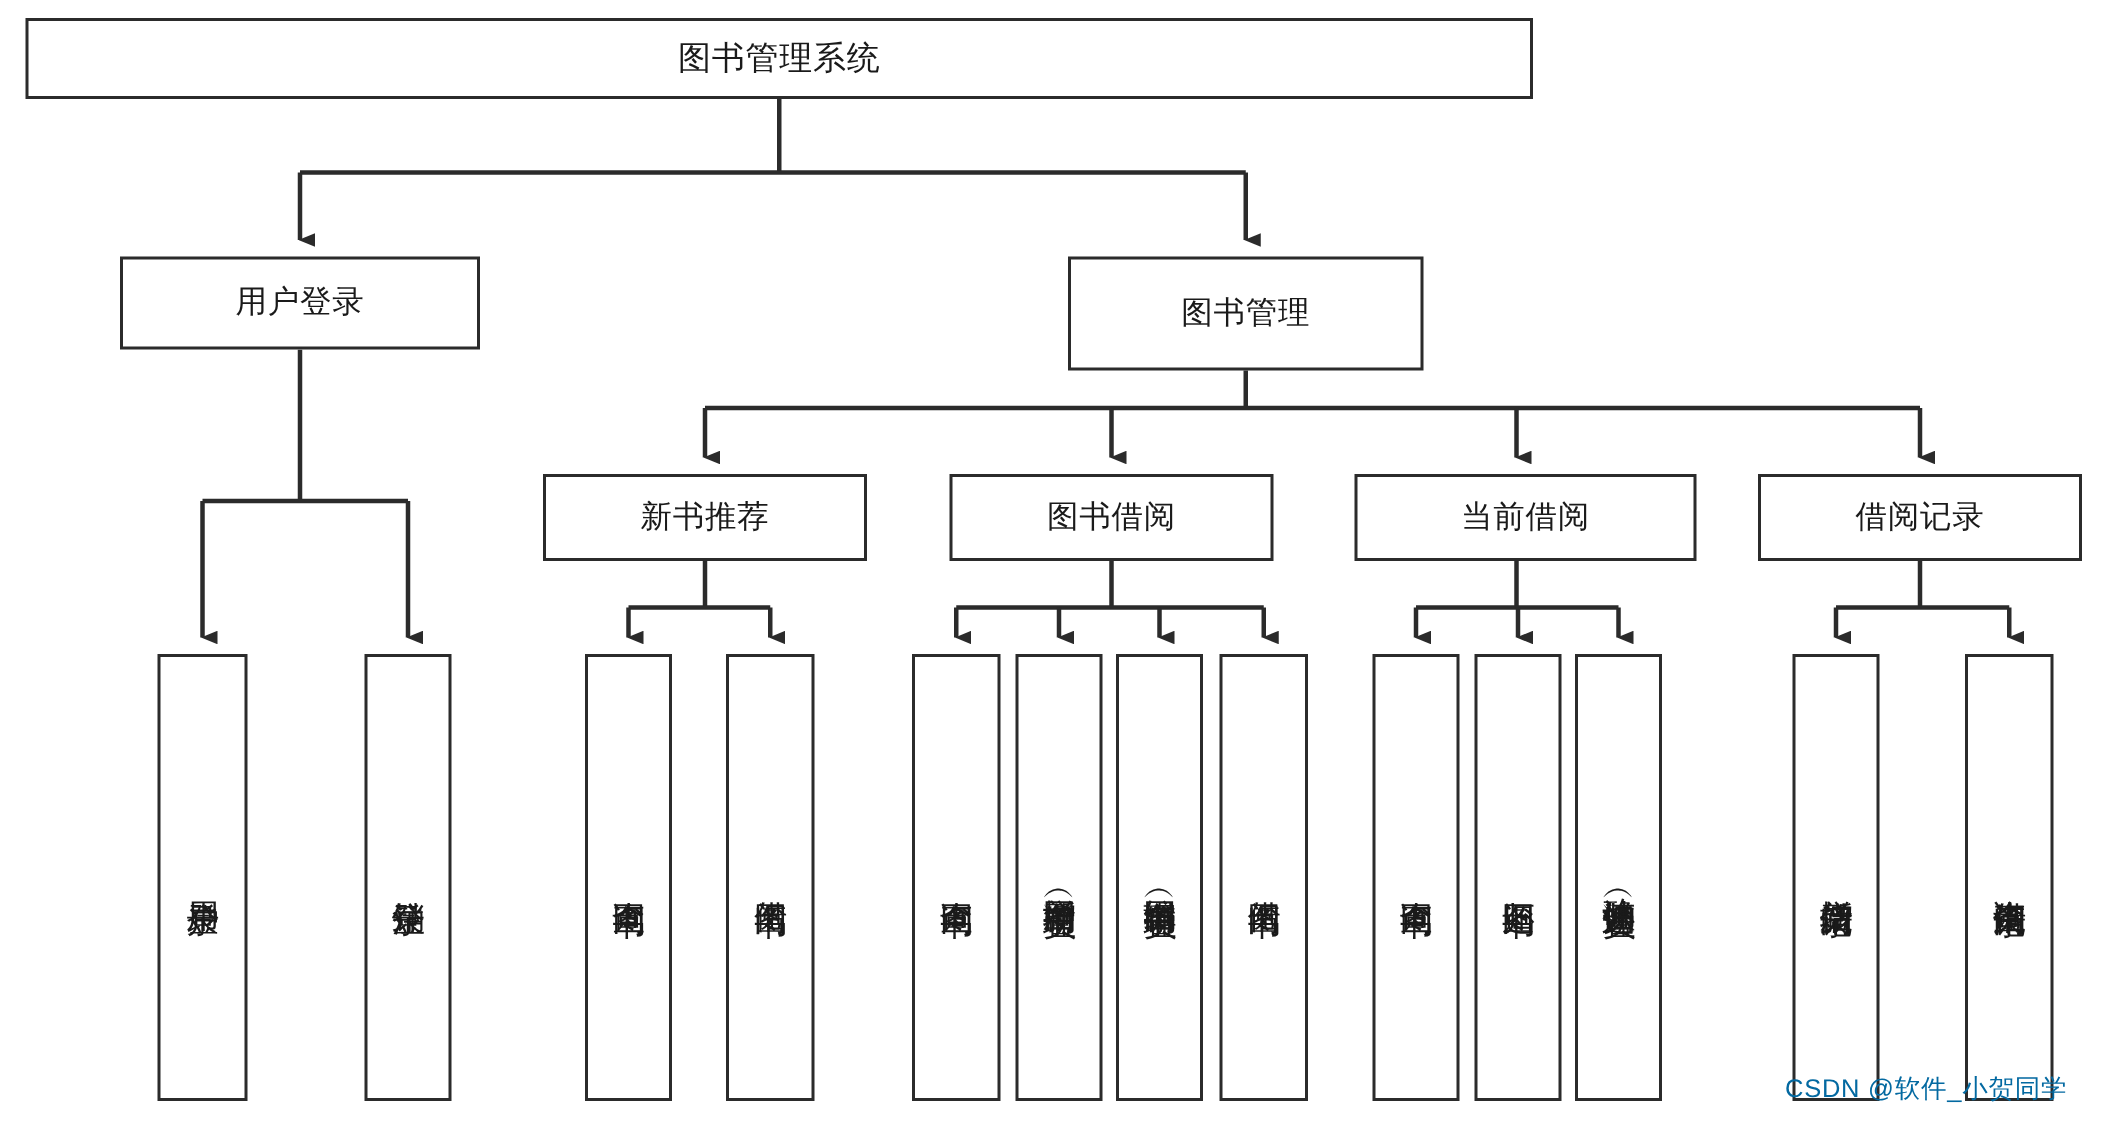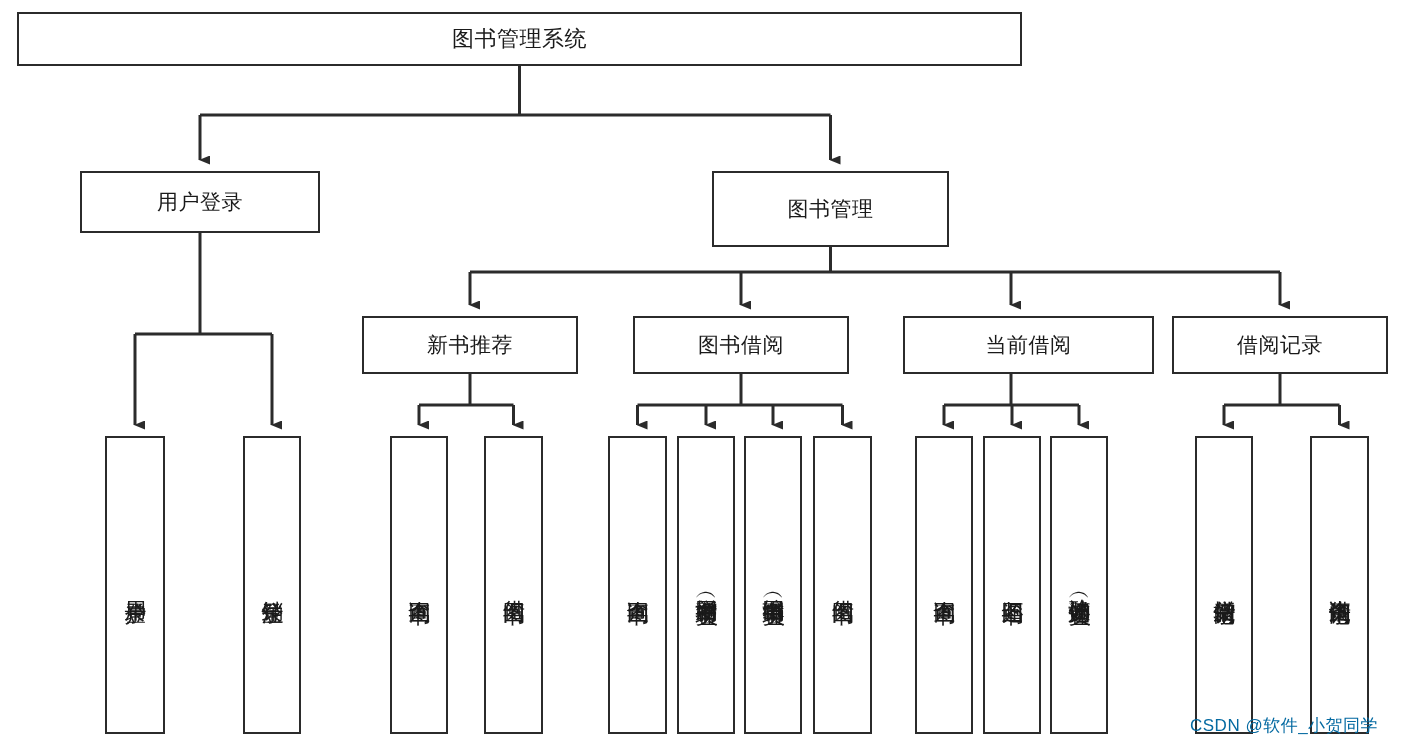--- a/index.html
+++ b/index.html
@@ -116,21 +116,21 @@
   <div class="node" id="n-l1_1" style="left: 712px; top: 171px; width: 237px; height: 76px;">
     <span class="lbl">图书管理</span>
   </div>
 
   <div class="node" id="n-l2_0" style="left: 362px; top: 316px; width: 216px; height: 58px;">
     <span class="lbl">新书推荐</span>
   </div>
   <div class="node" id="n-l2_1" style="left: 633px; top: 316px; width: 216px; height: 58px;">
     <span class="lbl">图书借阅</span>
   </div>
-  <div class="node" id="n-l2_2" style="left: 903px; top: 316px; width: 251px; height: 58px;">
+  <div class="node" id="n-l2_2" style="left: 903px; top: 316px; width: 228px; height: 58px;">
     <span class="lbl">当前借阅</span>
   </div>
   <div class="node" id="n-l2_3" style="left: 1172px; top: 316px; width: 216px; height: 58px;">
     <span class="lbl">借阅记录</span>
   </div>
 
   <div class="node vertical" id="n-leaf_0" style="left: 105px; top: 436px; width: 60px; height: 298px;">
     <span class="lbl">用户登录</span>
   </div>
   <div class="node vertical" id="n-leaf_1" style="left: 243px; top: 436px; width: 58px; height: 298px;">

